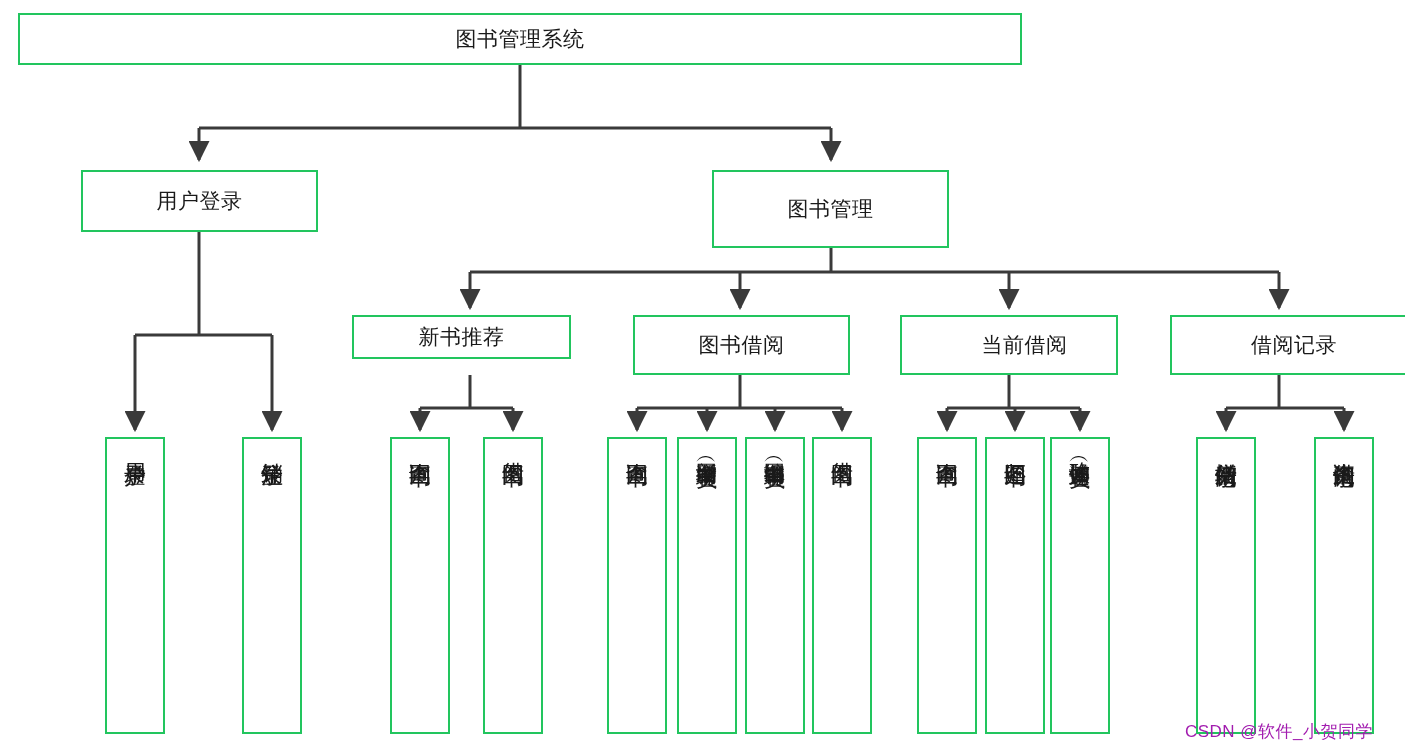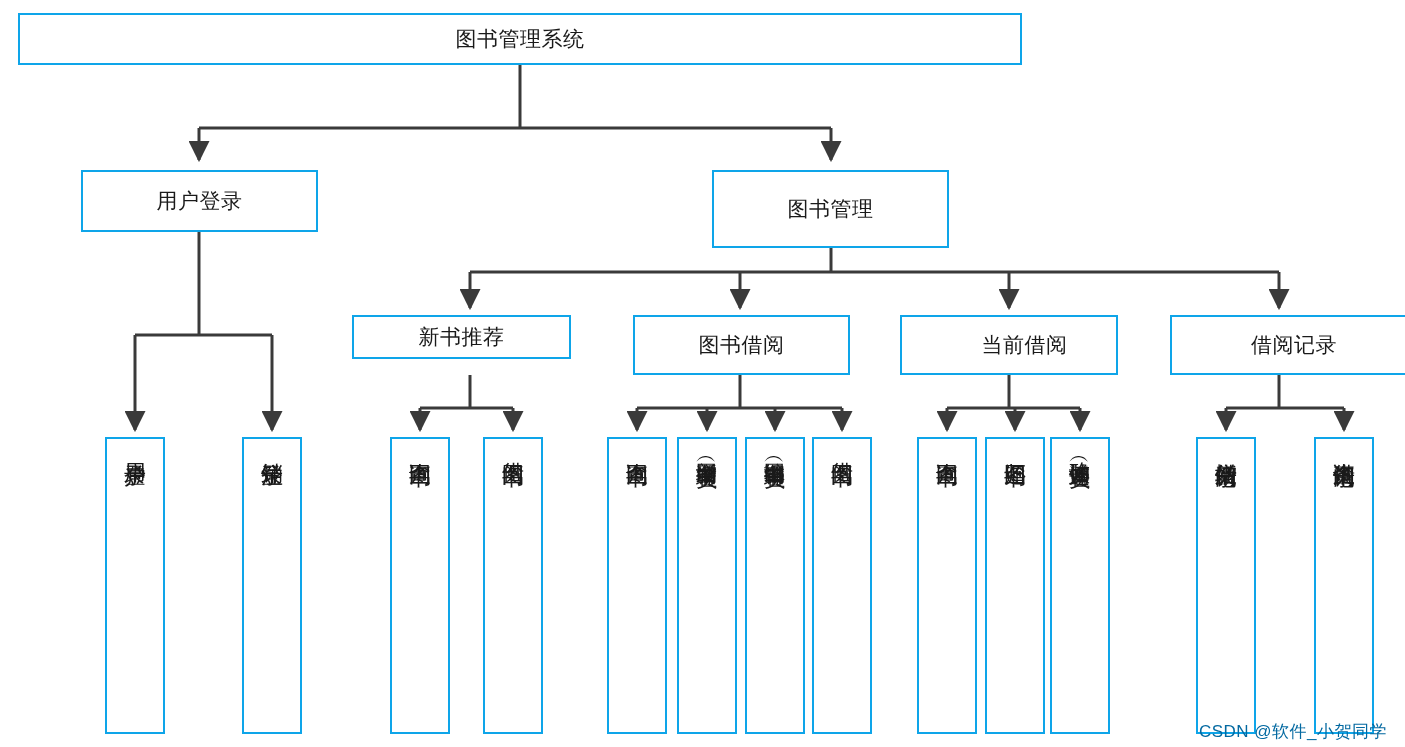--- a/index.html
+++ b/index.html
@@ -19,21 +19,21 @@
     position: absolute;
     left: 0;
     top: 0;
     width: 1405px;
     height: 747px;
   }
   .node {
     position: absolute;
     box-sizing: border-box;
     background: #ffffff;
-    border: 2px solid #0ea5e9;
+    border: 2px solid #22c55e;
     display: flex;
     align-items: center;
     justify-content: center;
     color: #1a1a1a;
   }
   .node .label {
     display: block;
     text-align: center;
     line-height: 1.05;
   }
@@ -53,24 +53,24 @@
     font-size: 22px;
     line-height: 1.0;
     letter-spacing: 1px;
     white-space: nowrap;
   }
   .node.vert.tall-text .label {
     font-size: 21px;
   }
   #watermark {
     position: absolute;
-    right: 18px;
+    right: 32px;
     bottom: 4px;
     font-size: 17px;
-    color: #0369a1;
+    color: #a21caf;
     white-space: nowrap;
     letter-spacing: 0.5px;
     pointer-events: none;
   }
 </style>
 </head>
 <body>
 
 <div id="canvas">
 

